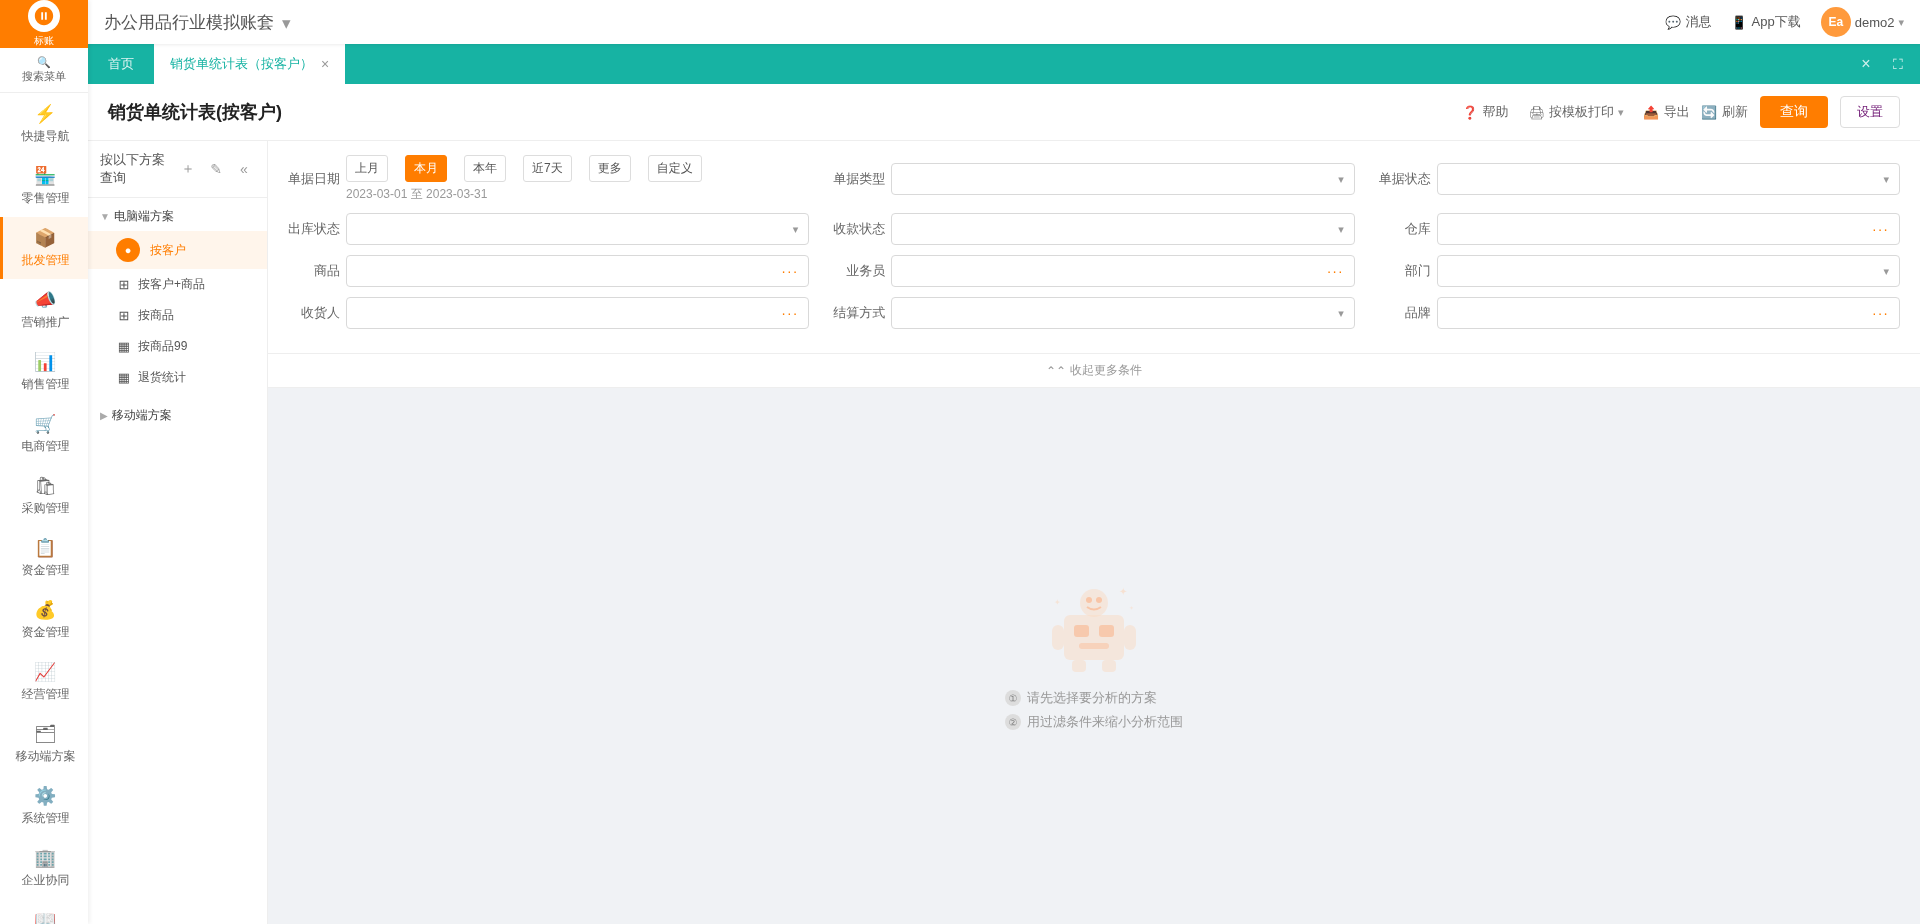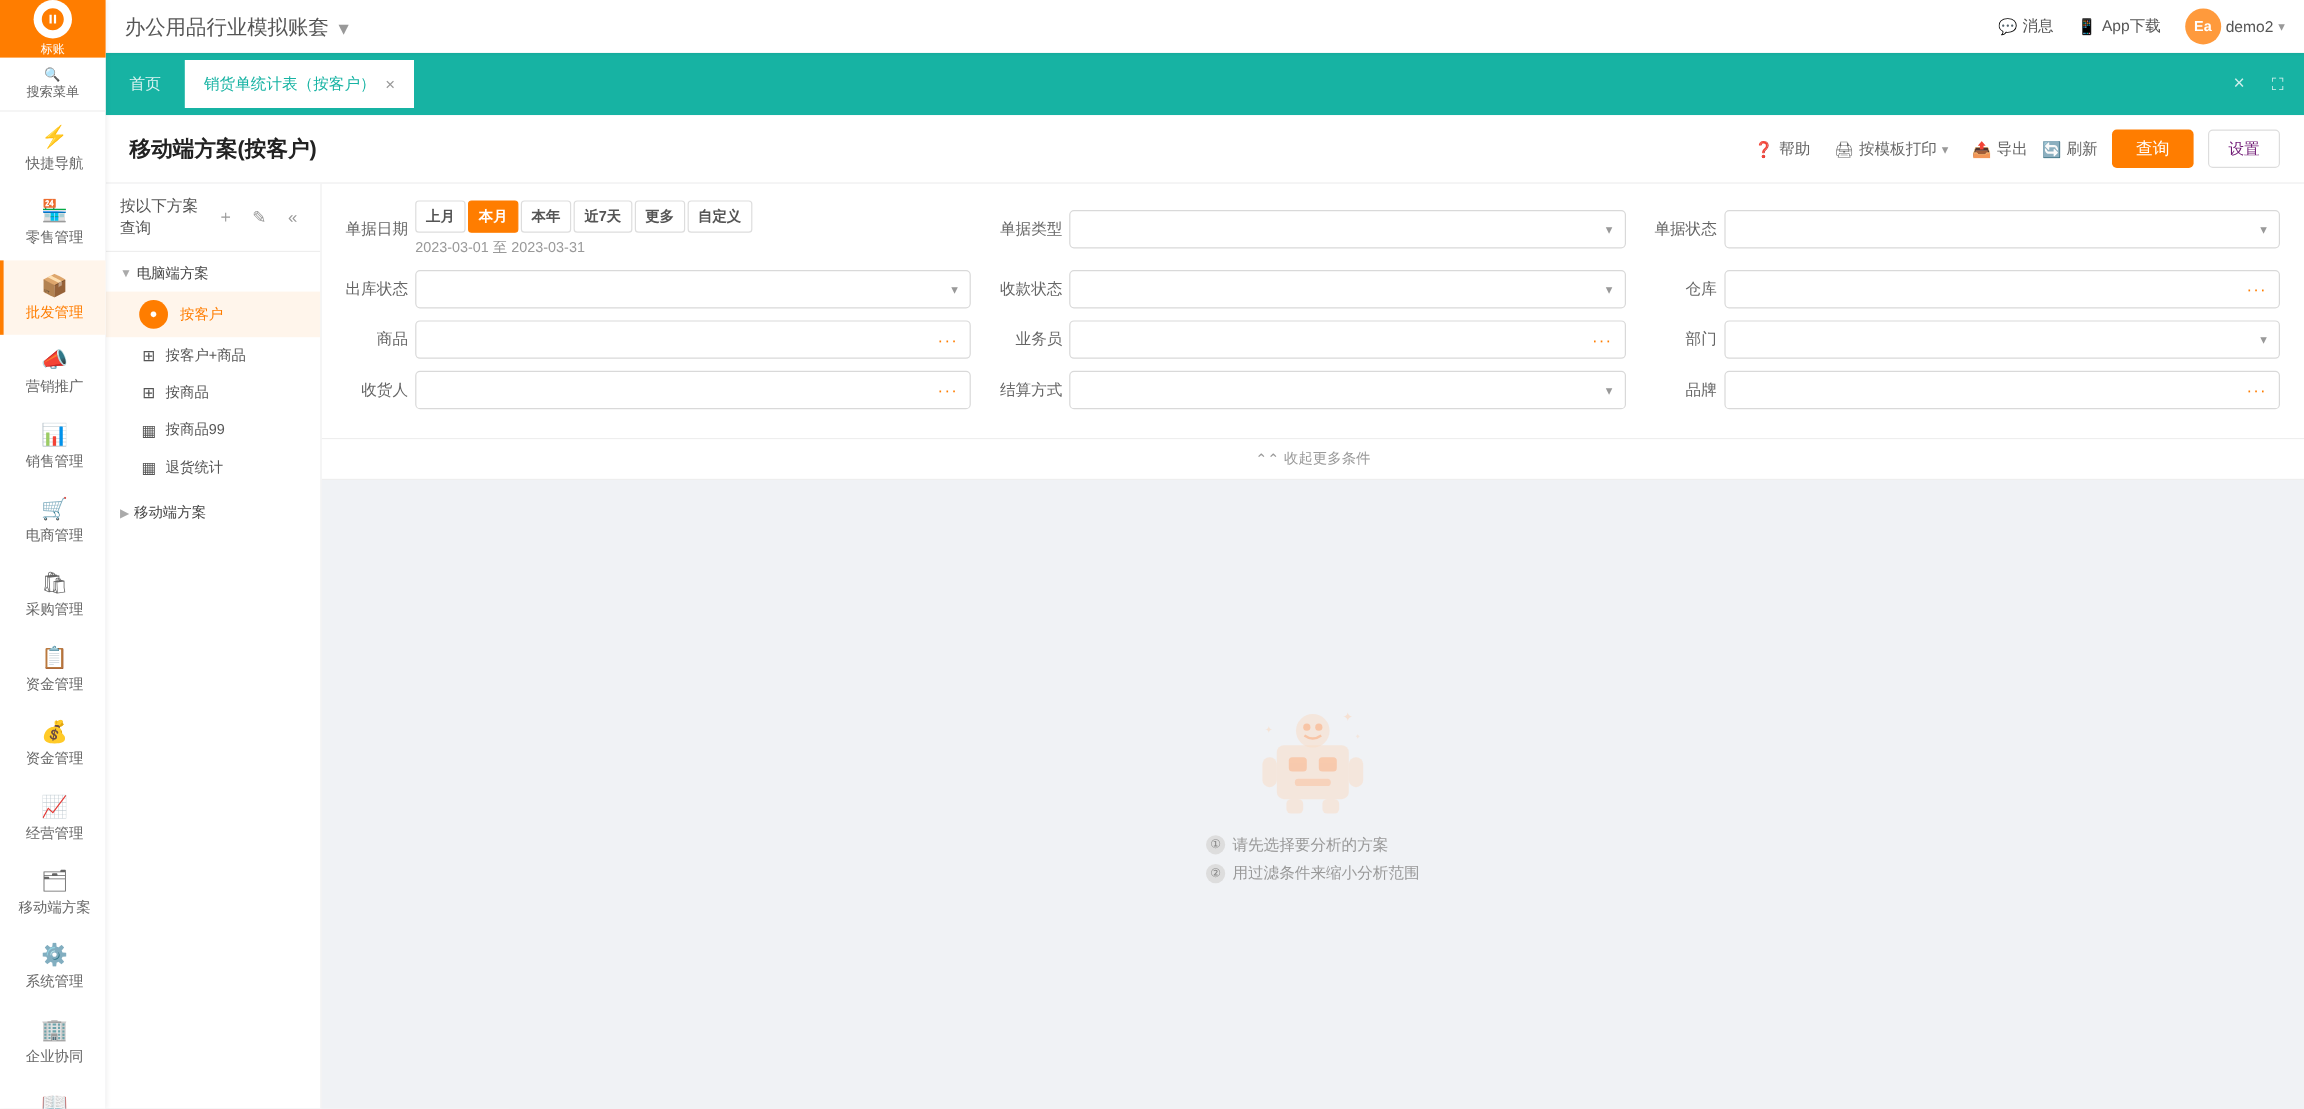--- a/index.html
+++ b/index.html
@@ -113,21 +113,21 @@
       display: flex;
       align-items: center;
       justify-content: center;
       color: white;
       font-size: 12px;
       font-weight: bold;
     }
 
     
     .tabbar {
-      height: 52px;
+      height: 40px;
       background: #17b3a3;
       display: flex;
       align-items: center;
       padding: 0;
       flex-shrink: 0;
     }
     .tab-item {
       height: 40px;
       display: flex;
       align-items: center;
@@ -533,21 +533,21 @@
     </div>
     <div class="tabbar-actions">
       <div class="tabbar-action-btn" style="color:rgba(255,255,255,0.8);font-size:16px;">×</div>
       <div class="tabbar-action-btn" style="color:rgba(255,255,255,0.8);font-size:14px;">⛶</div>
     </div>
   </div>
 
   <div class="page-content">
 
     <div class="page-header">
-      <h1 class="page-title">移动端方案(按客户)</h1>
+      <h1 class="page-title">销货单统计表(按客户)</h1>
       <div class="page-header-actions">
         <div class="header-action-btn">
           <span>❓</span>
           <span>帮助</span>
         </div>
         <div class="template-print-btn">
           <span>🖨</span>
           <span>按模板打印</span>
           <span style="color:#999;font-size:11px;">▾</span>
         </div>
@@ -611,21 +611,21 @@
 
       <div class="right-panel">
 
         <div class="filter-area">
 
           <div class="filter-grid">
 
             <div class="fg-item">
               <span class="fg-label">单据日期</span>
               <div class="fg-control">
-                <div style="display:flex;gap:2px;align-items:center;font-weight:bold;">
+                <div style="display:flex;gap:17px;align-items:center;">
                   <span class="date-btn">上月</span>
                   <span class="date-btn active">本月</span>
                   <span class="date-btn">本年</span>
                   <span class="date-btn">近7天</span>
                   <span class="date-btn">更多</span>
                   <span class="date-btn">自定义</span>
                 </div>
                 <div style="margin-top:4px;font-size:12px;color:#999;">2023-03-01 至 2023-03-31</div>
               </div>
             </div>

